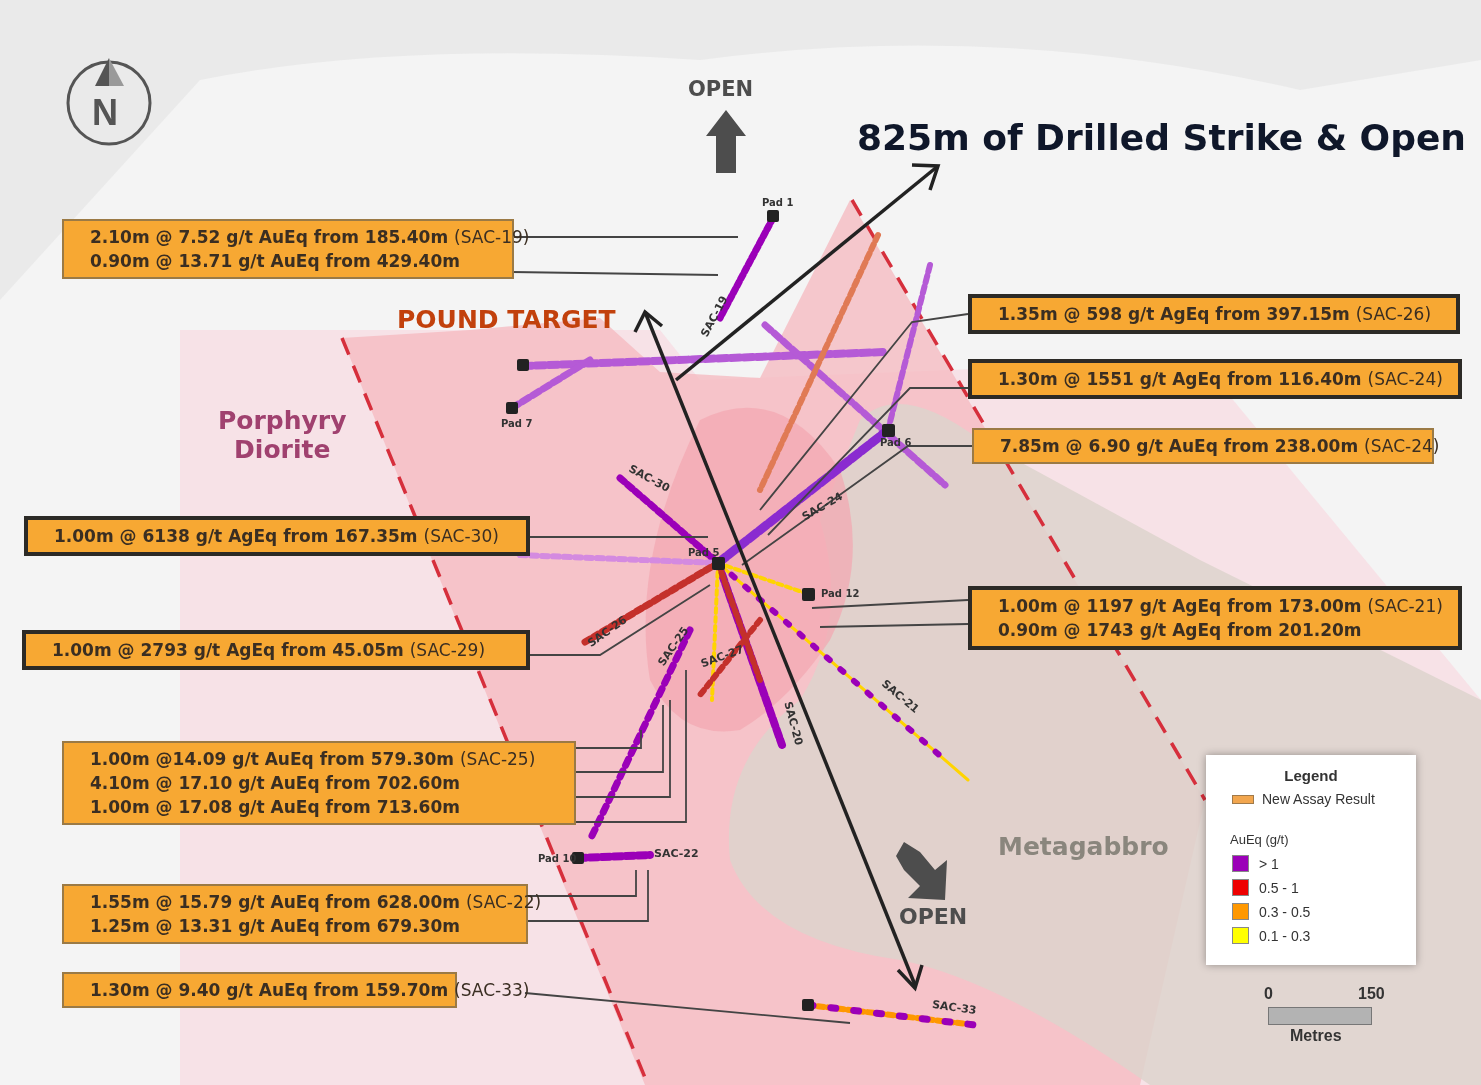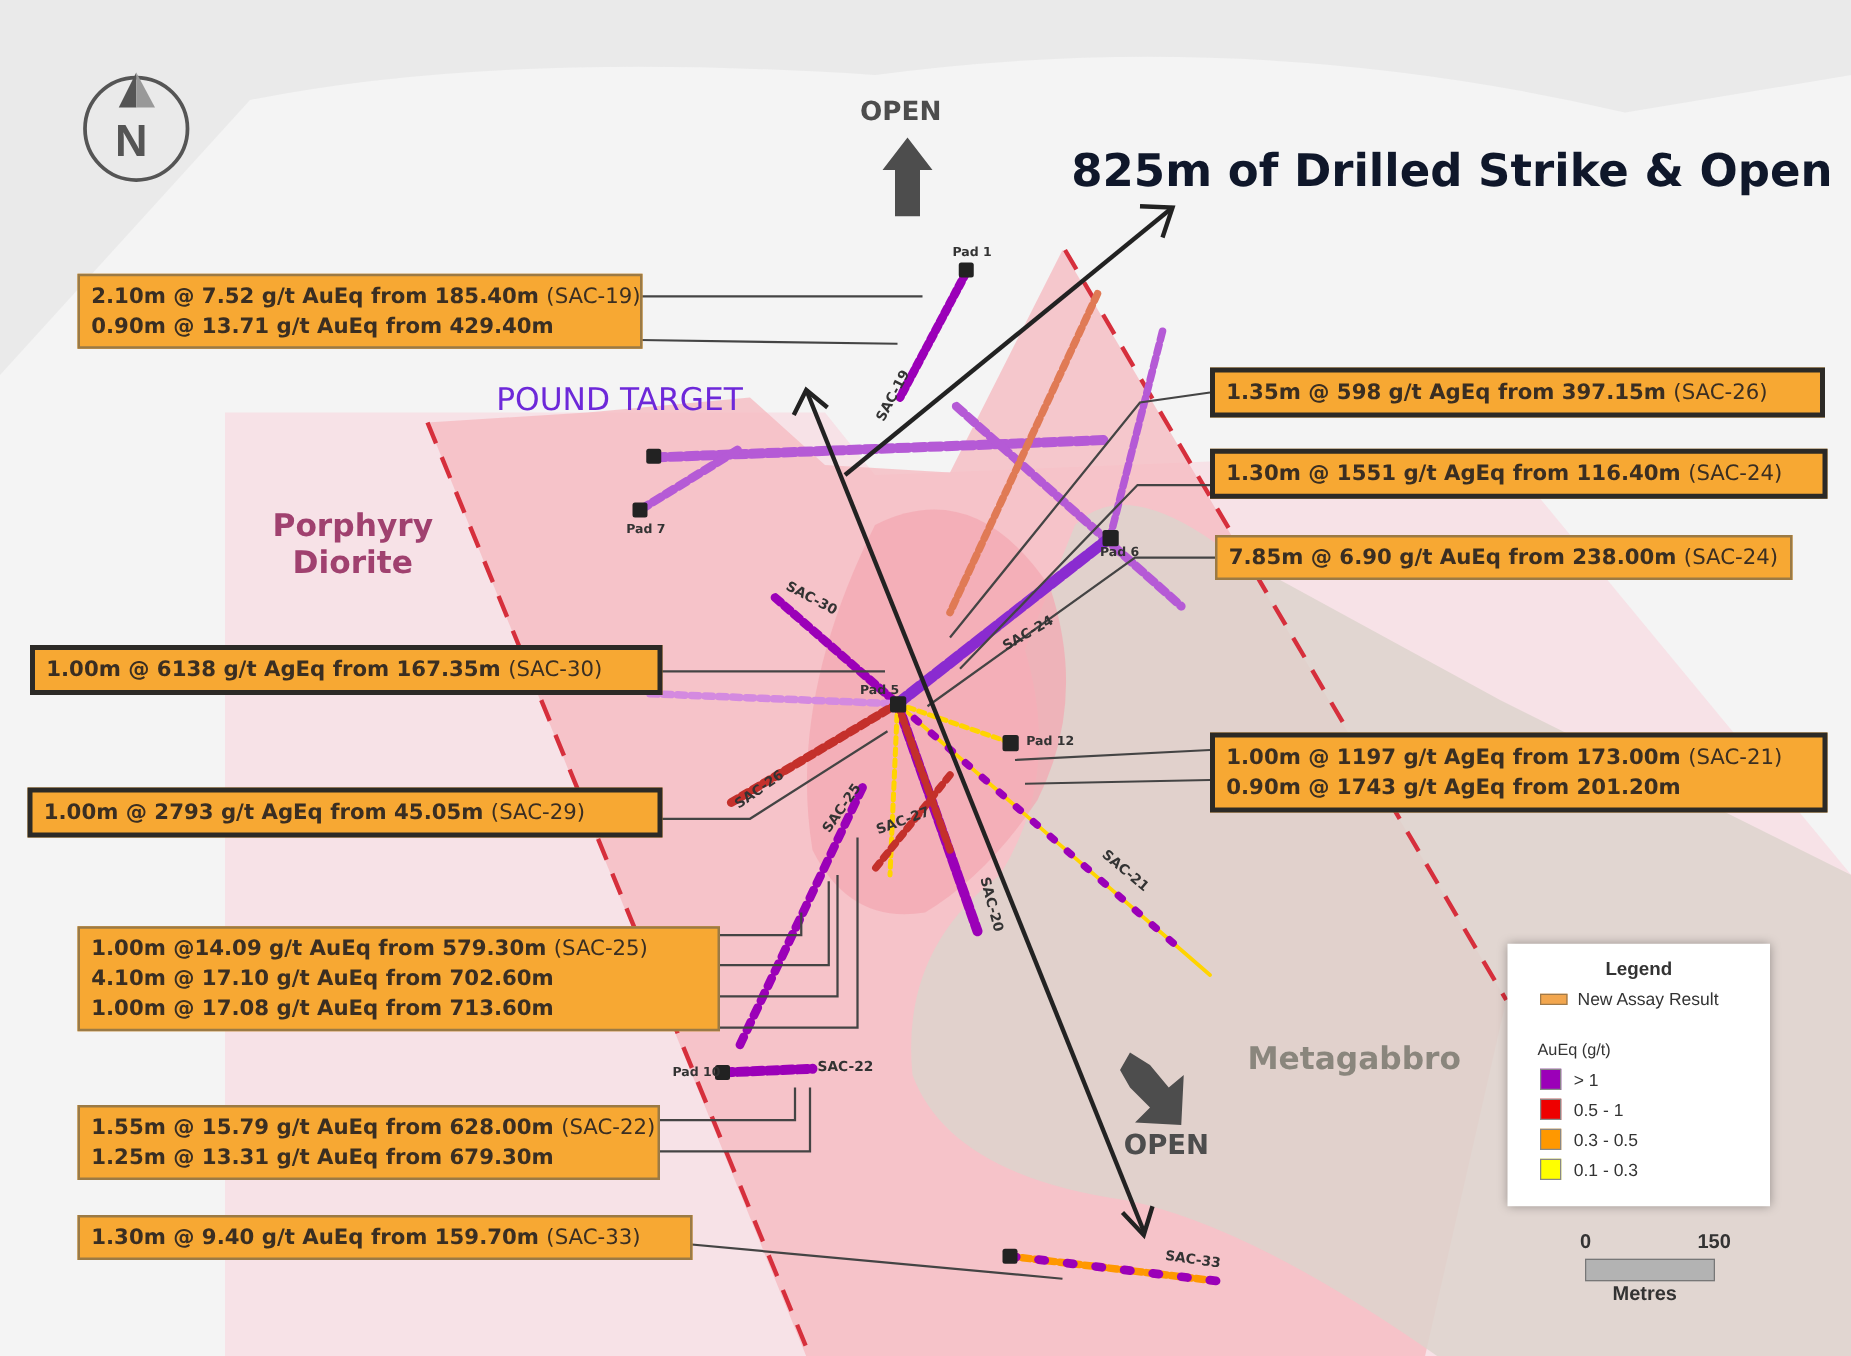--- a/index.html
+++ b/index.html
@@ -1,18 +1,18 @@
 <!DOCTYPE html>
 <html><head>
 <meta charset="utf-8">
 <style>
   html, body { margin:0; padding:0; }
   body { width:1481px; height:1085px; position:relative; overflow:hidden; background:#f1f1f1; font-family:"DejaVu Sans", sans-serif; }
   #map { position:absolute; left:0; top:0; width:1481px; height:1085px; }
-  .callout { position:absolute; background:#f7a833; border:2px solid #9b7a45; padding:4px 9px; color:#3a2e22; font-weight:bold; font-size:17px; line-height:24px; white-space:nowrap; box-sizing:border-box; }
+  .callout { position:absolute; background:#f7a833; border:2px solid #9b7a45; padding:4px 26px; color:#3a2e22; font-weight:bold; font-size:17px; line-height:24px; white-space:nowrap; box-sizing:border-box; }
   .callout.hl { border:4px solid #2c2a26; }
   .callout .tag { font-weight:normal; }
   .label { position:absolute; white-space:nowrap; }
   .legend { position:absolute; left:1206px; top:755px; width:210px; height:210px; background:#fff; box-shadow:0 0 8px rgba(0,0,0,0.35); font-family:"Liberation Sans", sans-serif; color:#333; }
   .legend .title { position:absolute; left:0; right:0; top:12px; text-align:center; font-weight:bold; font-size:15px; }
   .legend .row { position:absolute; left:26px; font-size:14px; display:flex; align-items:center; }
   .legend .sw { width:17px; height:17px; margin-right:10px; border:1px solid #888; box-sizing:border-box; }
   .scale { position:absolute; left:1262px; top:985px; width:120px; font-family:"Liberation Sans", sans-serif; }
 </style>
 </head>
@@ -109,21 +109,21 @@
     <polygon points="109,58 95,86 109,86" fill="#555"></polygon>
     <polygon points="109,58 124,86 109,86" fill="#999"></polygon>
   </g>
 </svg>
 
 <div class="label" style="left:92px; top:92px; font-size:36px; font-weight:bold; color:#555; font-family:'Liberation Sans', sans-serif;">N</div>
 
 <div class="label" style="left:857px; top:117px; font-size:36px; font-weight:bold; color:#0f172a;">825m of Drilled Strike &amp; Open</div>
 <div class="label" style="left:688px; top:77px; font-size:21px; font-weight:bold; color:#4d4d4d;">OPEN</div>
 <div class="label" style="left:899px; top:904px; font-size:22px; font-weight:bold; color:#4d4d4d;">OPEN</div>
-<div class="label" style="left:397px; top:305px; font-size:25px; font-weight:normal; color:#6d28d9;">POUND TARGET</div>
+<div class="label" style="left:397px; top:305px; font-size:25px; font-weight:bold; color:#c2410c;">POUND TARGET</div>
 
 <div class="label" style="left:218px; top:406px; font-size:25px; font-weight:bold; color:#a0416f; text-align:center; line-height:29px;">
   <div>Porphyry</div>
   <div>Diorite</div>
 </div>
 <div class="label" style="left:998px; top:832px; font-size:25px; font-weight:bold; color:#8a867d;">Metagabbro</div>
 
 <div class="label" style="left:762px; top:197px; font-size:10px; font-weight:bold; color:#333;">Pad 1</div>
 <div class="label" style="left:501px; top:418px; font-size:10px; font-weight:bold; color:#333;">Pad 7</div>
 <div class="label" style="left:880px; top:437px; font-size:10px; font-weight:bold; color:#333;">Pad 6</div>
@@ -176,21 +176,21 @@
   <div><span>1.00m @14.09 g/t AuEq from 579.30m</span> <span class="tag">(SAC-25)</span></div>
   <div><span>4.10m @ 17.10 g/t AuEq from 702.60m</span></div>
   <div><span>1.00m @ 17.08 g/t AuEq from 713.60m</span></div>
 </div>
 
 <div class="callout" style="left:62px; top:884px; width:466px;">
   <div><span>1.55m @ 15.79 g/t AuEq from 628.00m</span> <span class="tag">(SAC-22)</span></div>
   <div><span>1.25m @ 13.31 g/t AuEq from 679.30m</span></div>
 </div>
 
-<div class="callout" style="left:62px; top:972px; width:492px;">
+<div class="callout" style="left:62px; top:972px; width:395px;">
   <span>1.30m @ 9.40 g/t AuEq from 159.70m</span> <span class="tag">(SAC-33)</span>
 </div>
 
 <div class="legend">
   <div class="title">Legend</div>
   <div class="row" style="top:36px;">
     <span style="width:20px; height:7px; background:#f2a64e; border:1px solid #a07a4a; margin-right:8px; display:inline-block;"></span>
     <span>New Assay Result</span>
   </div>
   <div class="row" style="top:77px; left:24px; font-weight:normal; font-size:13px;">AuEq (g/t)</div>

